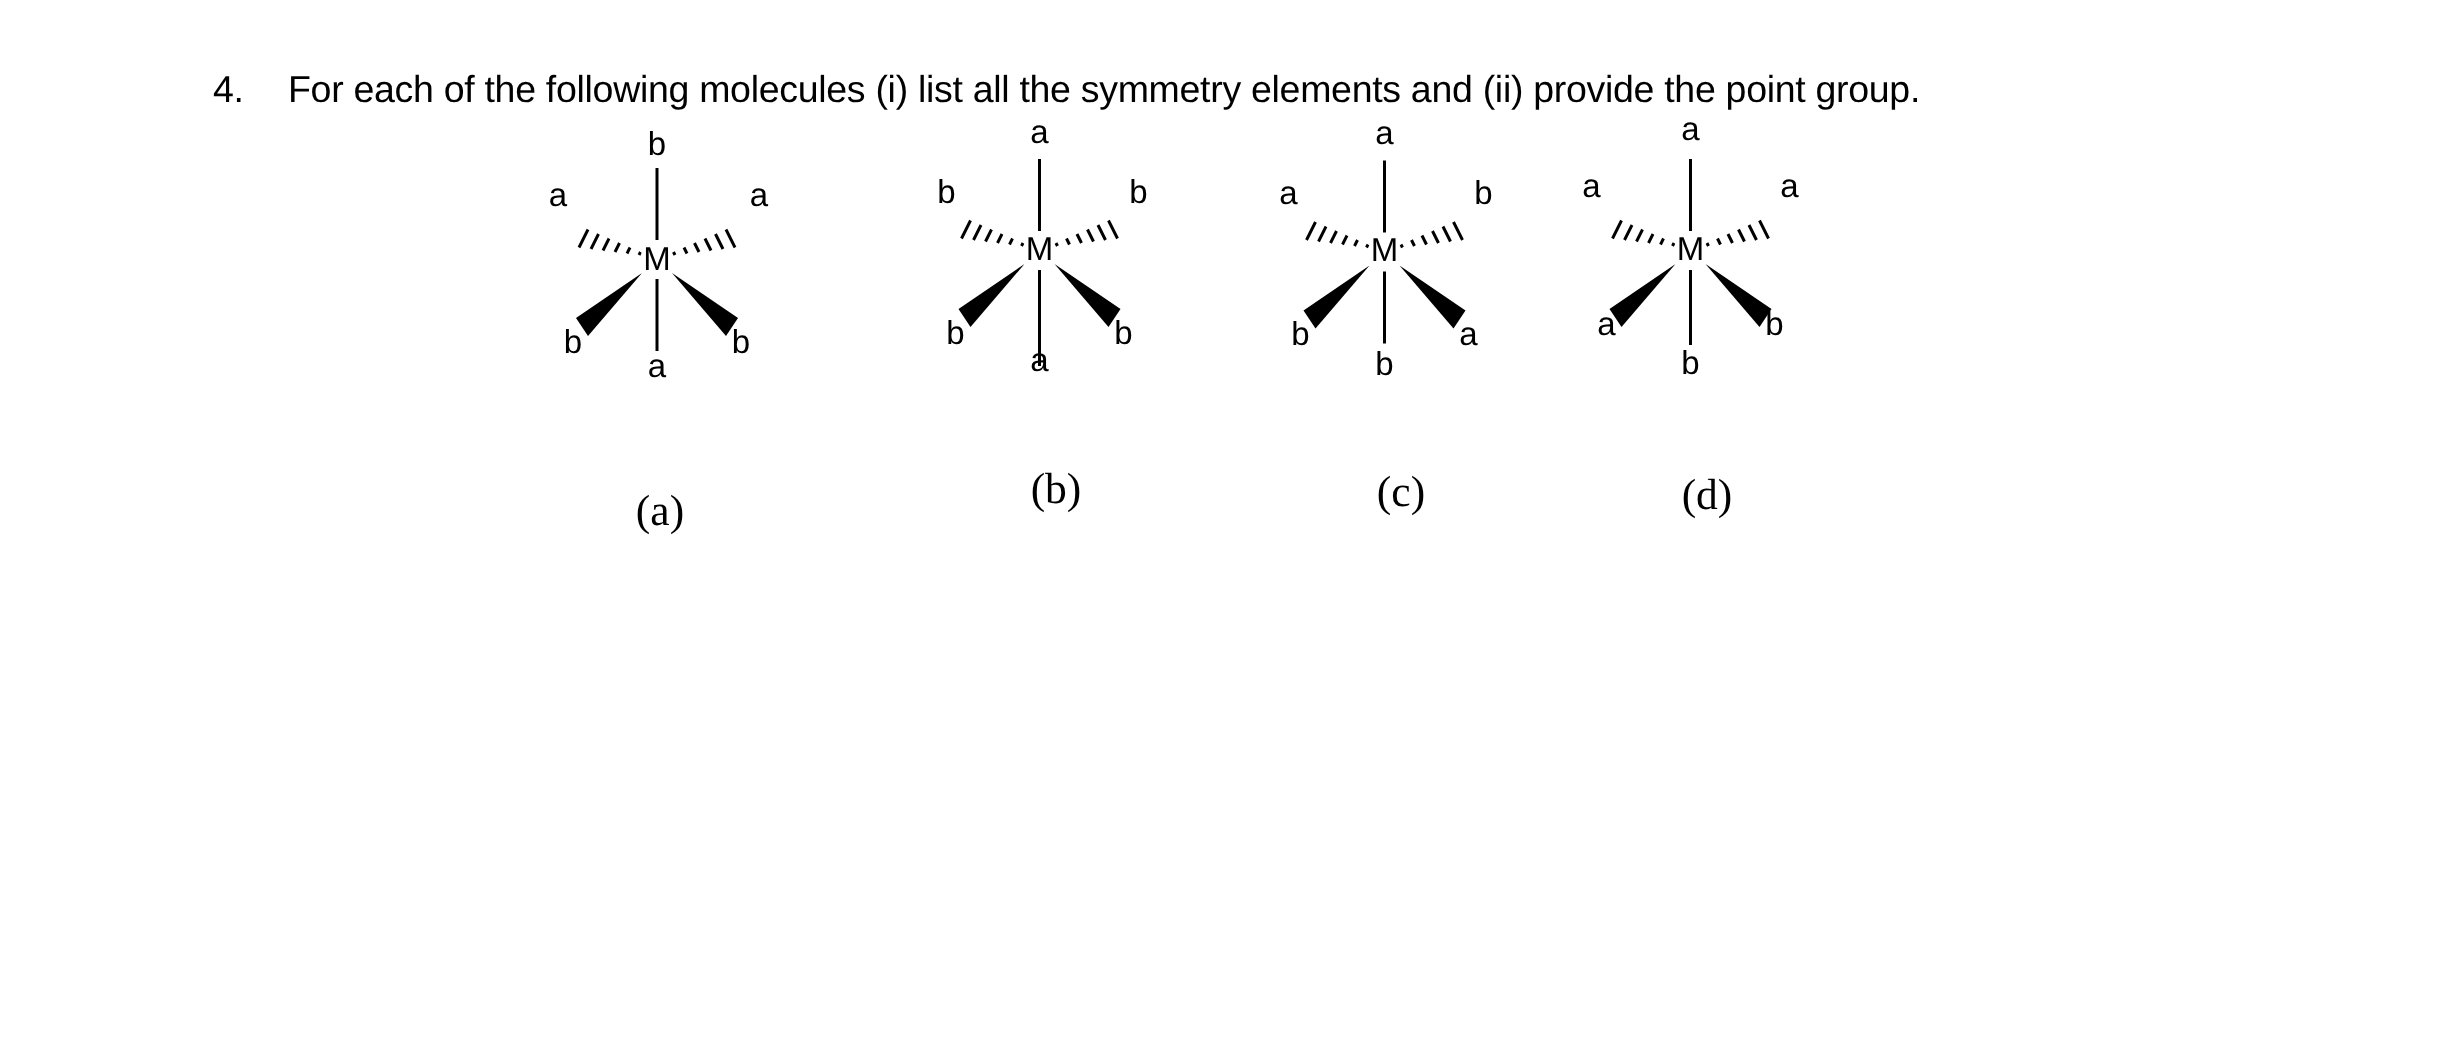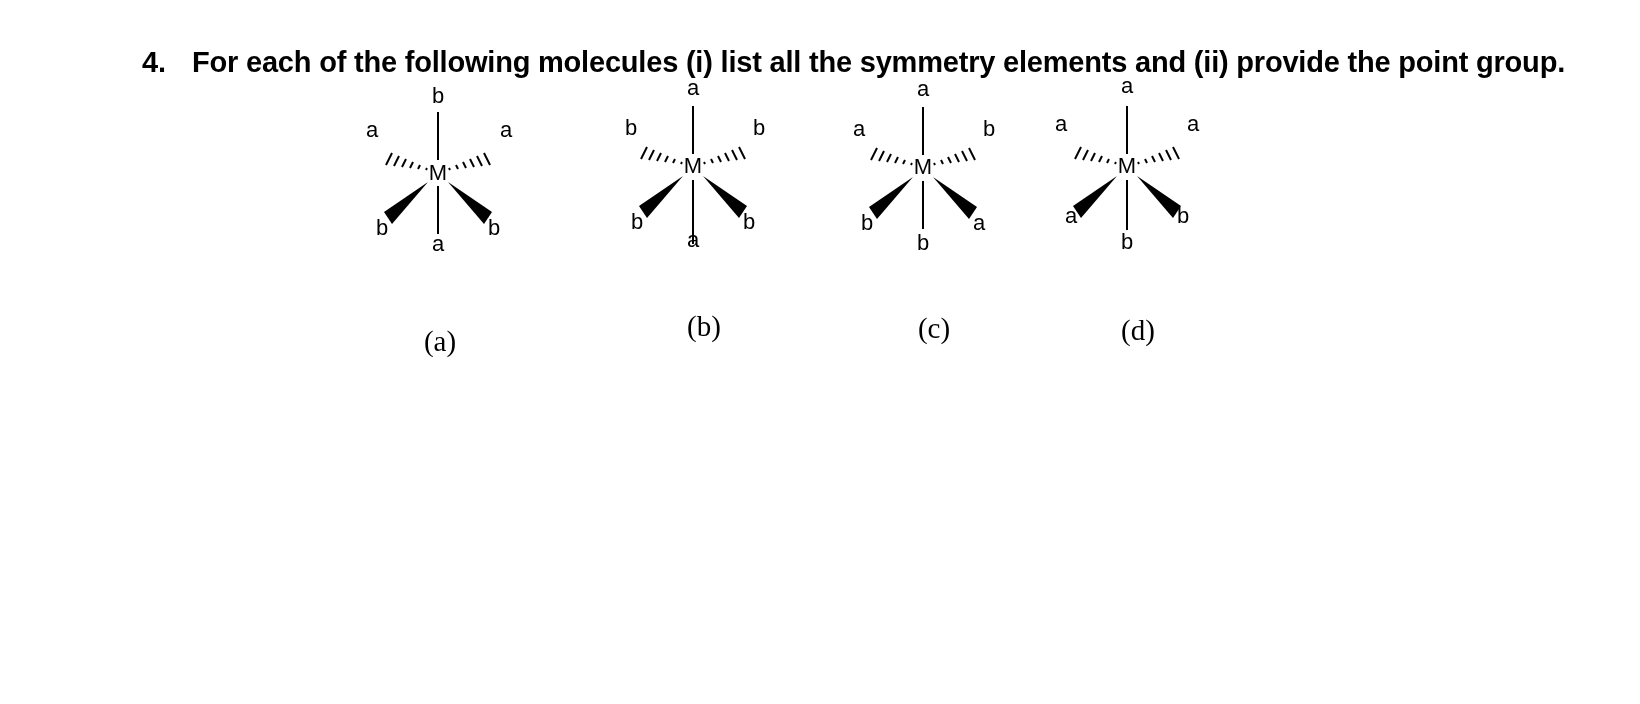--- a/index.html
+++ b/index.html
@@ -1,17 +1,17 @@
 <!DOCTYPE html>
 <html><head>
 <meta charset="utf-8">
 <style>
   html, body { margin:0; padding:0; background:#ffffff; }
   body { width:1640px; height:704px; position:relative; overflow:hidden; font-family:"Liberation Sans", sans-serif; color:#000; }
-  .question { position:absolute; top:46px; left:142px; font-family:"Liberation Sans", sans-serif; font-size:29px; white-space:nowrap; letter-spacing:-0.2px;font-weight:bold; }
+  .question { position:absolute; top:46px; left:142px; font-family:"Liberation Sans", sans-serif; font-size:25px; white-space:nowrap; letter-spacing:-0.2px; }
   .question .num { display:inline-block; width:50px; }
   .mol { position:absolute; width:200px; height:200px; }
   .mol svg { position:absolute; left:0; top:0; width:200px; height:200px; overflow:visible; }
   .lig { position:absolute; font-family:"Liberation Sans", sans-serif; font-size:22px; line-height:22px; transform:translate(-50%,-50%); }
   .metal { position:absolute; font-family:"Liberation Sans", sans-serif; font-size:22px; line-height:22px; transform:translate(-50%,-50%); background:#fff; padding:0 1px; }
   .caption { position:absolute; font-family:"Liberation Serif", serif; font-size:29px; transform:translateX(-50%); white-space:nowrap; }
 </style>
 </head>
 <body>
 

